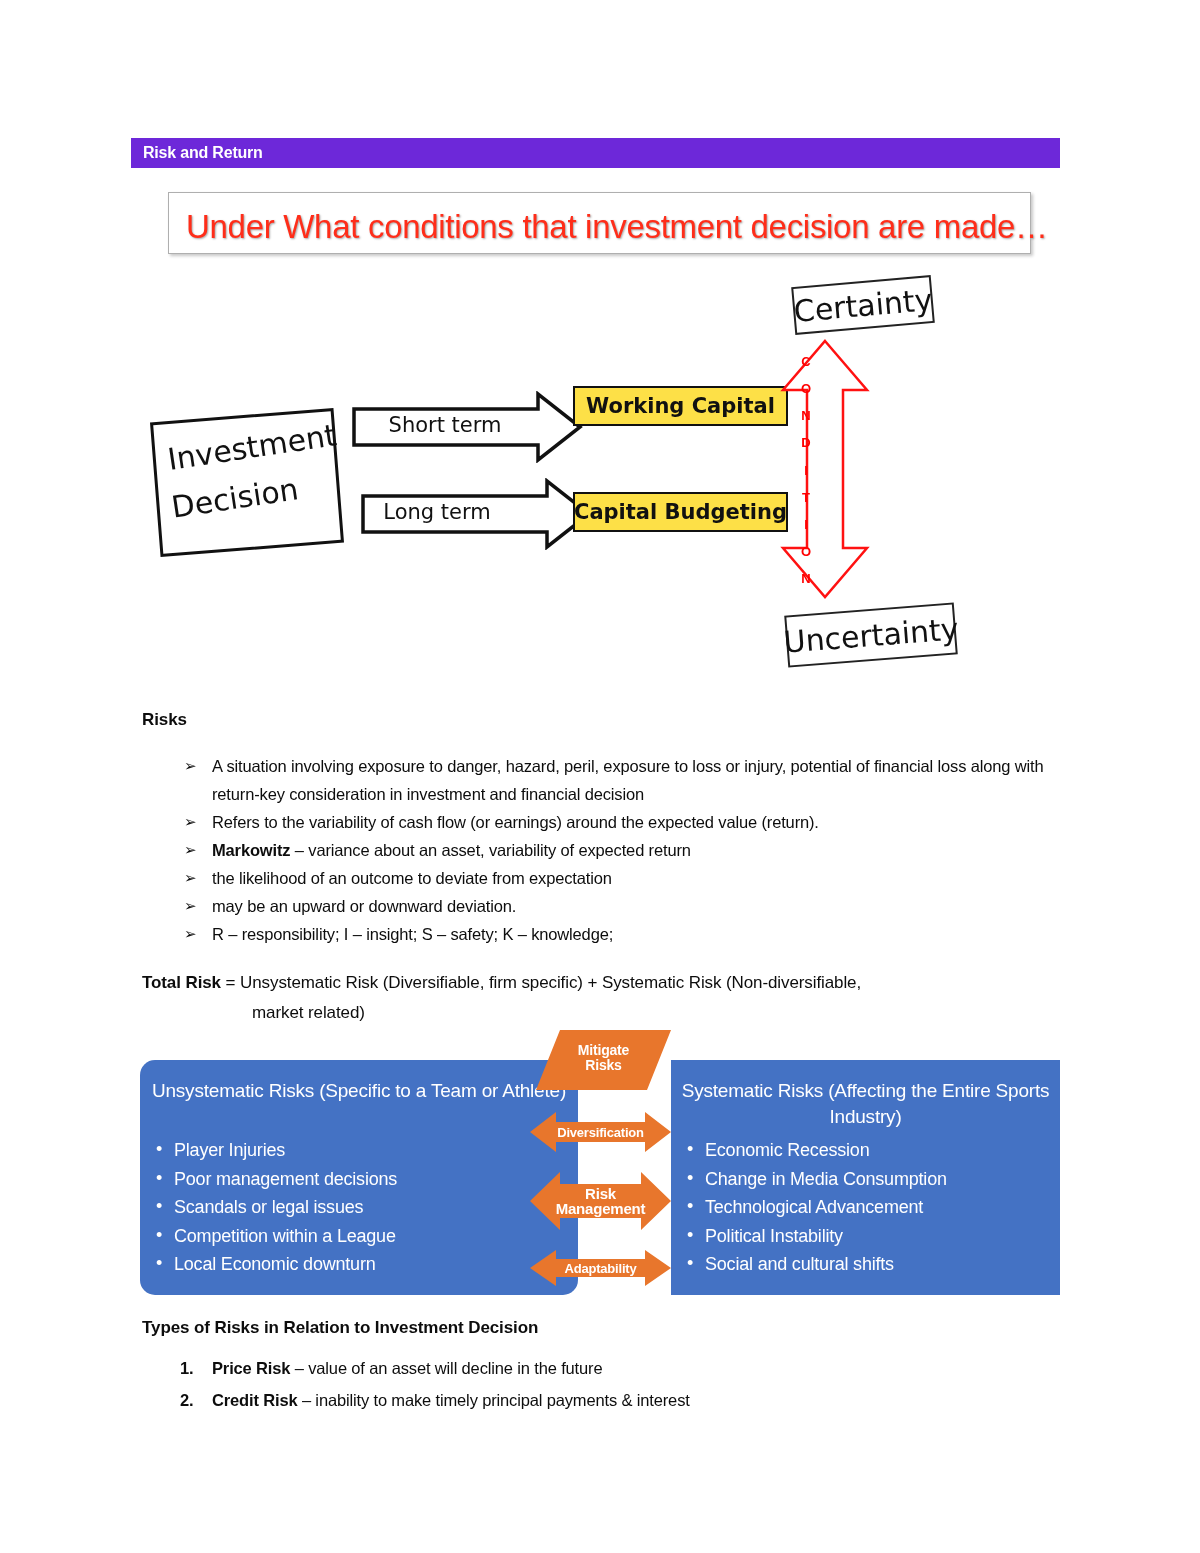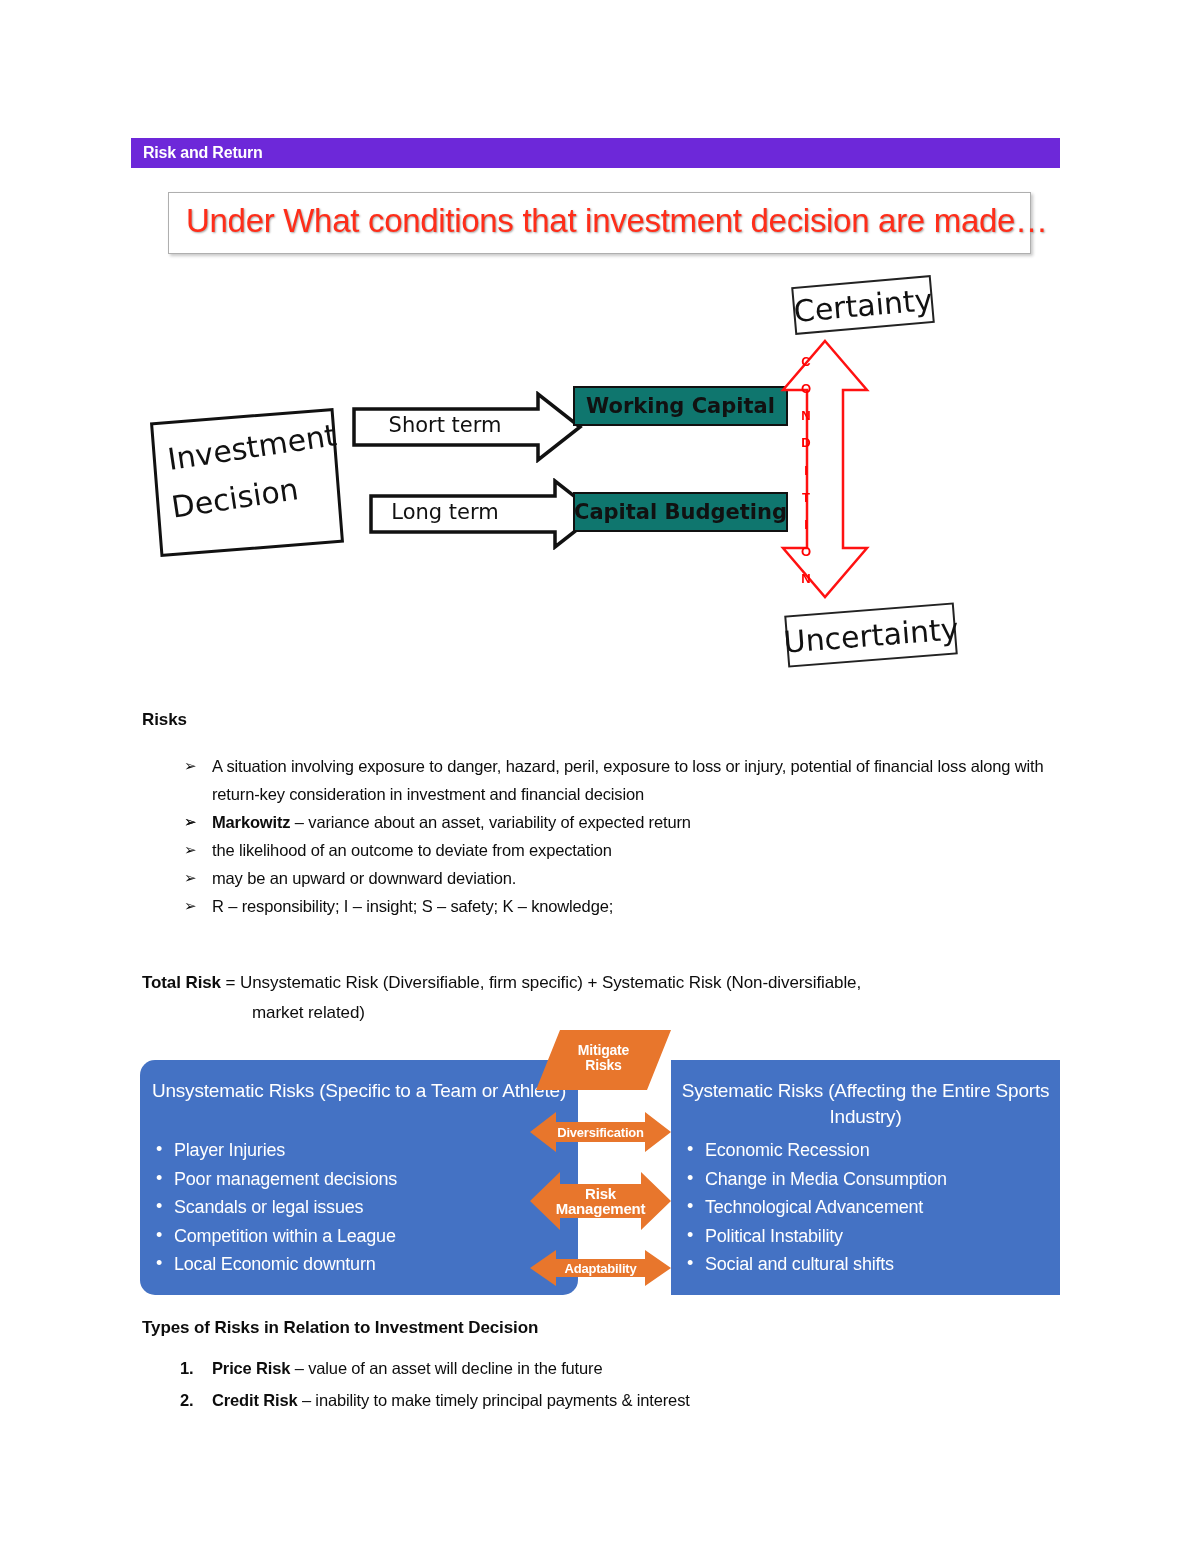--- a/index.html
+++ b/index.html
@@ -44,21 +44,21 @@
     width: 863px;
     height: 62px;
     background: #FFFFFF;
     border: 1px solid #AFAFAF;
     box-shadow: 2px 2px 3px rgba(0,0,0,0.22);
     box-sizing: border-box;
   }
   .banner .banner-text {
     position: absolute;
     left: 17px;
-    top: 9px;
+    top: 15px;
     font-size: 33px;
     color: #FF2D19;
     white-space: nowrap;
     text-shadow: 1px 1px 2px rgba(150,150,150,0.85);
     letter-spacing: -0.3px;
   }
 
   
   .diagram1 { position: absolute; left: 0; top: 0; width: 1200px; height: 700px; }
 
@@ -97,26 +97,26 @@
     position: absolute;
     left: 0;
     top: 22px;
     width: 186px;
     text-align: center;
     font-size: 21px;
     color: #111;
     font-family: "DejaVu Sans", sans-serif;
   }
   .arrow-short { left: 352px; top: 391px; }
-  .arrow-long  { left: 352px; top: 478px; padding-left: 17px; }
+  .arrow-long  { left: 344px; top: 478px; padding-left: 17px; }
 
   .target-box {
     position: absolute;
     border: 2px solid #111;
-    background: #0f766e;
+    background: #fde047;
     box-sizing: border-box;
     height: 40px;
     display: flex;
     align-items: center;
     justify-content: center;
   }
   .target-box span {
     font-size: 21px;
     font-weight: bold;
     color: #111;
@@ -396,20 +396,21 @@
 
 <div class="sec-title title-risks">Risks</div>
 
 <div class="risk-list">
   <div class="risk-item">
     <span class="bullet">➢</span>
     <span>A situation involving exposure to danger, hazard, peril, exposure to loss or injury, potential of financial loss along with return-key consideration in investment and financial decision</span>
   </div>
   <div class="risk-item">
     <span class="bullet">➢</span>
+    <span>Refers to the variability of cash flow (or earnings) around the expected value (return).</span>
   </div>
   <div class="risk-item">
     <span class="bullet">➢</span>
     <span><b>Markowitz</b> – variance about an asset, variability of expected return</span>
   </div>
   <div class="risk-item">
     <span class="bullet">➢</span>
     <span>the likelihood of an outcome to deviate from expectation</span>
   </div>
   <div class="risk-item">

